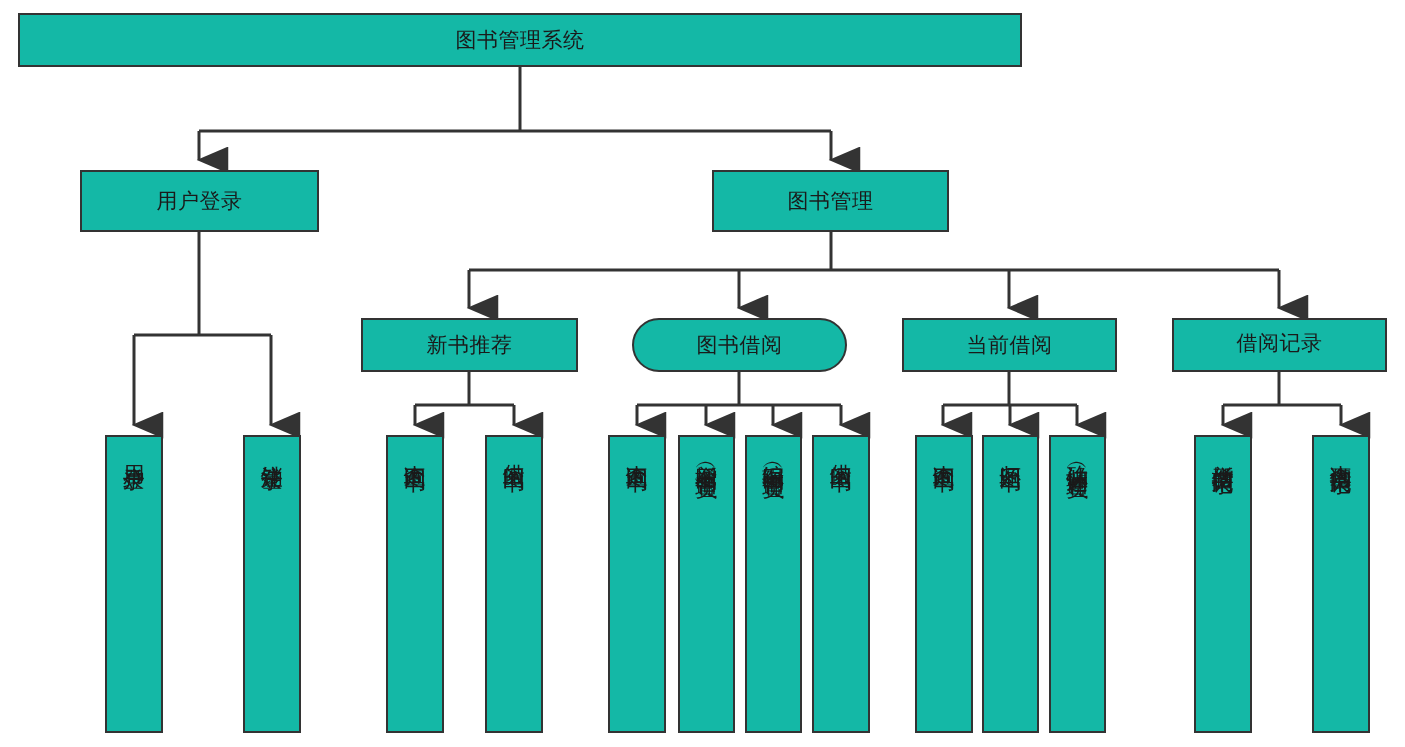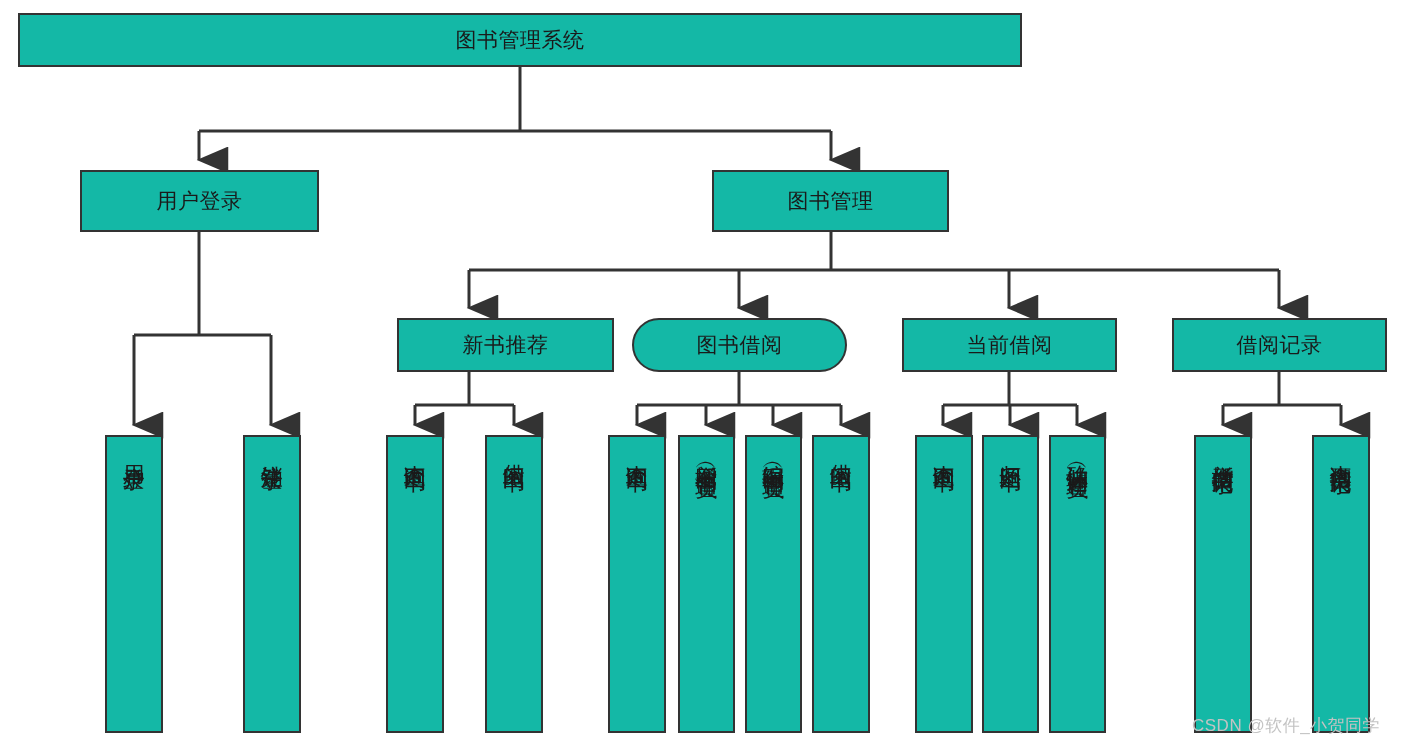--- a/index.html
+++ b/index.html
@@ -124,30 +124,30 @@
     <span class="label">图书管理系统</span>
   </div>
 
   <div class="node horiz" style="left:80px; top:170px; width:239px; height:62px;">
     <span class="label">用户登录</span>
   </div>
   <div class="node horiz" style="left:712px; top:170px; width:237px; height:62px;justify-content:center;">
     <span class="label">图书管理</span>
   </div>
 
-  <div class="node horiz" style="left:361px; top:318px; width:217px; height:54px;margin-left:36px;">
+  <div class="node horiz" style="left:361px; top:318px; width:217px; height:54px;">
     <span class="label">新书推荐</span>
   </div>
   <div class="node horiz" style="left:632px; top:318px; width:215px; height:54px;border-radius:27px;">
     <span class="label">图书借阅</span>
   </div>
   <div class="node horiz" style="left:902px; top:318px; width:215px; height:54px;">
     <span class="label">当前借阅</span>
   </div>
-  <div class="node horiz" style="left:1172px; top:318px; width:215px; height:54px;">
+  <div class="node horiz" style="left:1172px; top:318px; width:215px; height:54px;font-family:Liberation Mono, monospace;">
     <span class="label">借阅记录</span>
   </div>
 
   <div class="node vert" style="left:105px; top:435px; width:58px; height:298px;">
     <span class="label">用户登录</span>
   </div>
   <div class="node vert" style="left:243px; top:435px; width:58px; height:298px;">
     <span class="label">注销登录</span>
   </div>
 
@@ -181,15 +181,14 @@
     <span class="label">确认归还（管理员）</span>
   </div>
 
   <div class="node vert" style="left:1194px; top:435px; width:58px; height:298px;">
     <span class="label">新增借阅记录</span>
   </div>
   <div class="node vert" style="left:1312px; top:435px; width:58px; height:298px;">
     <span class="label">查询借阅记录</span>
   </div>
 
-  <div class="watermark" style="left:1192px; top:714px;">CSDN @软件_小贺同学</div>
 
 </div>
 
 </body></html>

